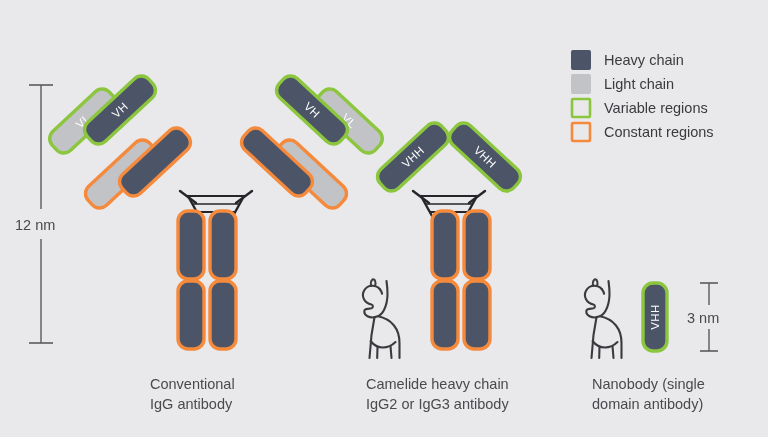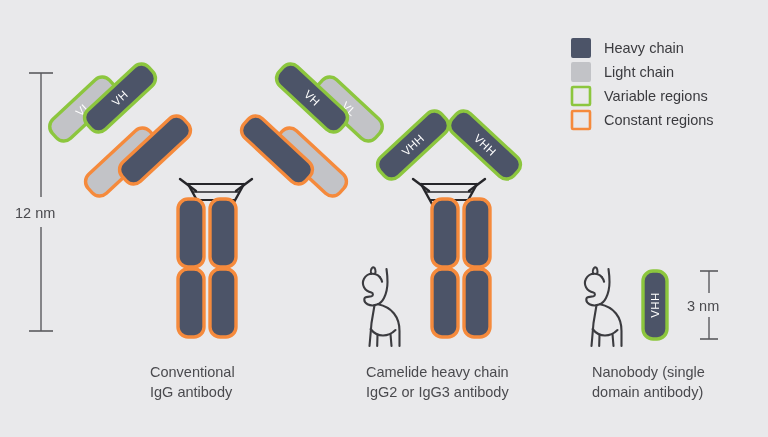--- a/index.html
+++ b/index.html
@@ -9,21 +9,21 @@
   body {
     width: 768px;
     height: 437px;
     background: #e9e9eb;
     font-family: "Liberation Sans", sans-serif;
     overflow: hidden;
     position: relative;
   }
   #stage {
     position: absolute;
-    left: 0; top: 1px;
+    left: 0; top: 13px;
     width: 768px;
     height: 332px;
   }
   svg#diagram {
     position: absolute;
     left: 0; top: 0;
     width: 768px;
     height: 437px;
     display: block;
   }

